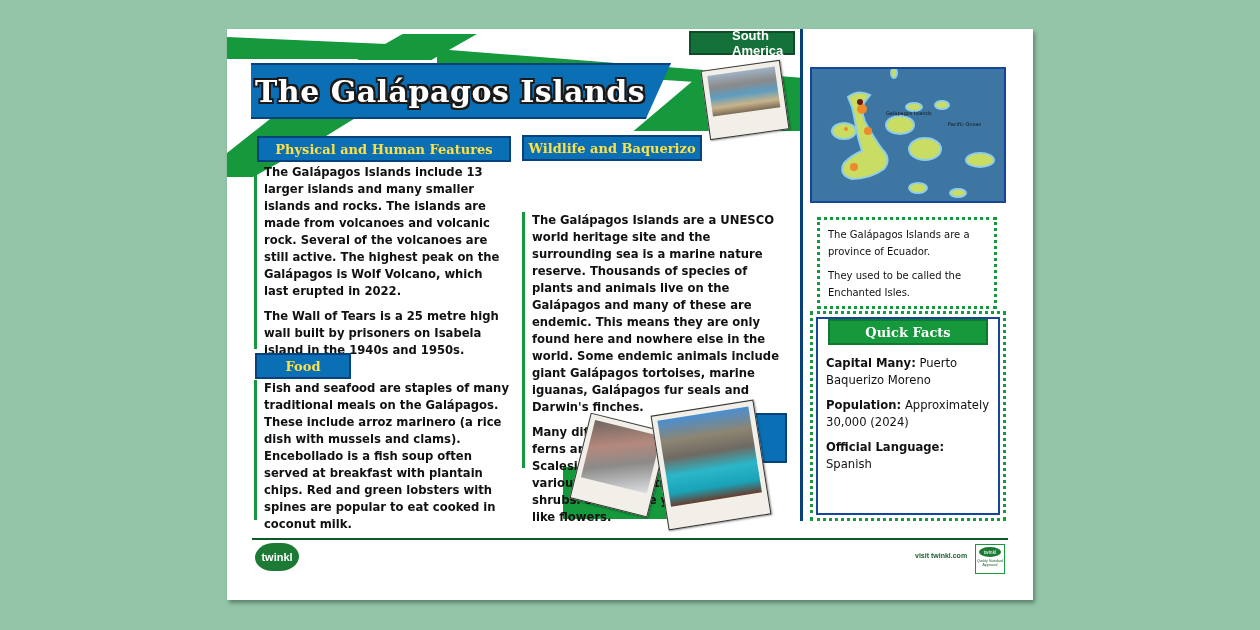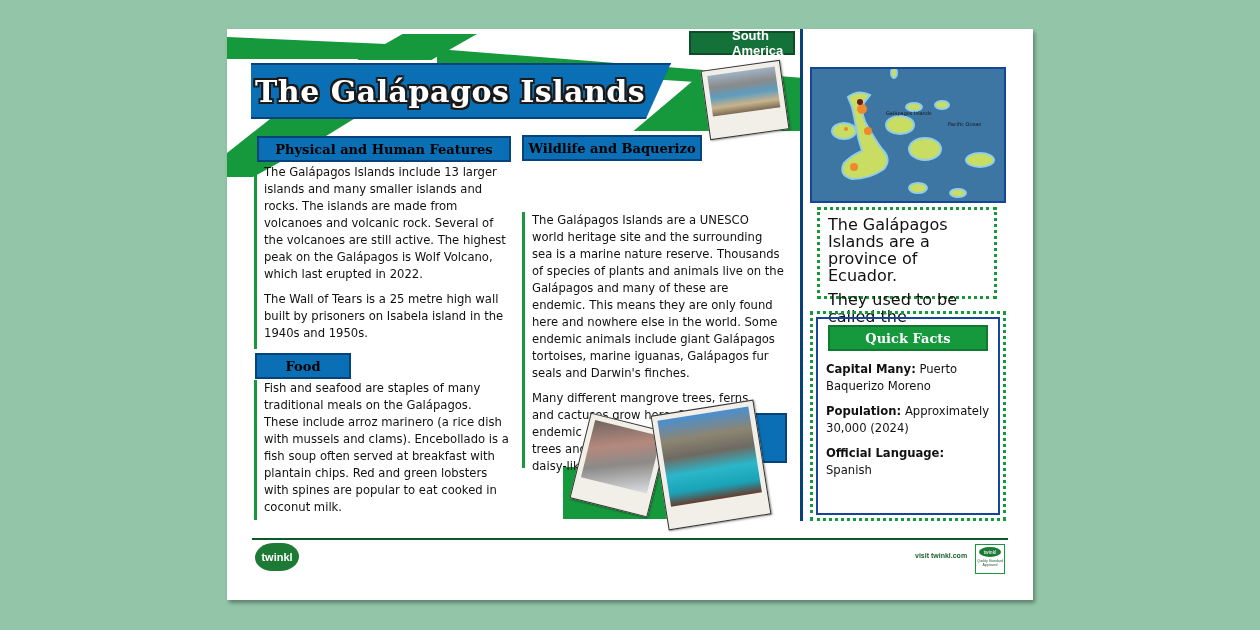--- a/index.html
+++ b/index.html
@@ -28,51 +28,51 @@
   }
 
   .region-badge {
     position: absolute; left: 462px; top: 2px; width: 106px; height: 24px;
     background: #15713a; border: 2px solid #0d4d27; color: #ffffff;
     font-weight: bold; font-size: 13px; display: flex; align-items: center; justify-content: center; padding-left: 41px;
   }
 
   .section-header {
     position: absolute; height: 26px; background: #0a6fb5; border: 2px solid #08427a;
-    color: #000000; font-weight: bold; font-size: 13px;
+    color: #fde047; font-weight: bold; font-size: 13px;
     display: flex; align-items: center; justify-content: center;
     font-family: "DejaVu Serif", serif;
   }
   .section-body {
     position: absolute; border-left: 3px solid #16983c; padding-left: 7px;
     font-family: "DejaVu Sans", sans-serif; font-size: 11.6px; line-height: 17px; color: #111;
   }
-  .section-body p { margin-bottom: 8px; }
+  .section-body p { margin-bottom: 8px; font-weight: bold; }
 
   .vdivider { position: absolute; left: 573px; top: 0; width: 3px; height: 492px; background: #08427a; }
   .hline { position: absolute; left: 25px; top: 509px; width: 756px; height: 2px; background: #0d5a28; }
 
   .map {
     position: absolute; left: 583px; top: 38px; width: 196px; height: 136px;
     background: #3e76a3; border: 2px solid #16469a; overflow: hidden;
   }
 
   .info-box {
-    position: absolute; left: 590px; top: 178px; width: 180px; height: 92px;
+    position: absolute; left: 590px; top: 188px; width: 180px; height: 92px;
     border: 3px dotted #16983c; padding: 6px 8px;
-    font-family: "DejaVu Sans", sans-serif; font-size: 16px; line-height: 17px; color: #111;
+    font-family: "DejaVu Sans", sans-serif; font-size: 10px; line-height: 17px; color: #111;
   }
   .info-box p { margin-bottom: 7px; }
 
   .facts-outer {
     position: absolute; left: 583px; top: 282px; width: 196px; height: 210px;
     border: 3px dotted #16983c; padding: 3px;
   }
   .facts-inner {
-    width: 100%; height: 100%; border: 2px solid #16469a; padding: 6px 8px;
+    width: 100%; height: 100%; border: 2px solid #16469a; padding: 0 8px;
   }
   .facts-header {
     background: #16983c; border: 2px solid #0e7a2f; color: #fff; font-weight: bold;
     font-size: 13px; height: 26px; display: flex; align-items: center; justify-content: center;
     margin: 0 2px 10px 2px; font-family: "DejaVu Serif", serif;
   }
   .fact { font-family: "DejaVu Sans", sans-serif; font-size: 11.6px; line-height: 17px; color: #111; margin-bottom: 8px; }
   .fact b { font-weight: bold; }
 
   .photo {

